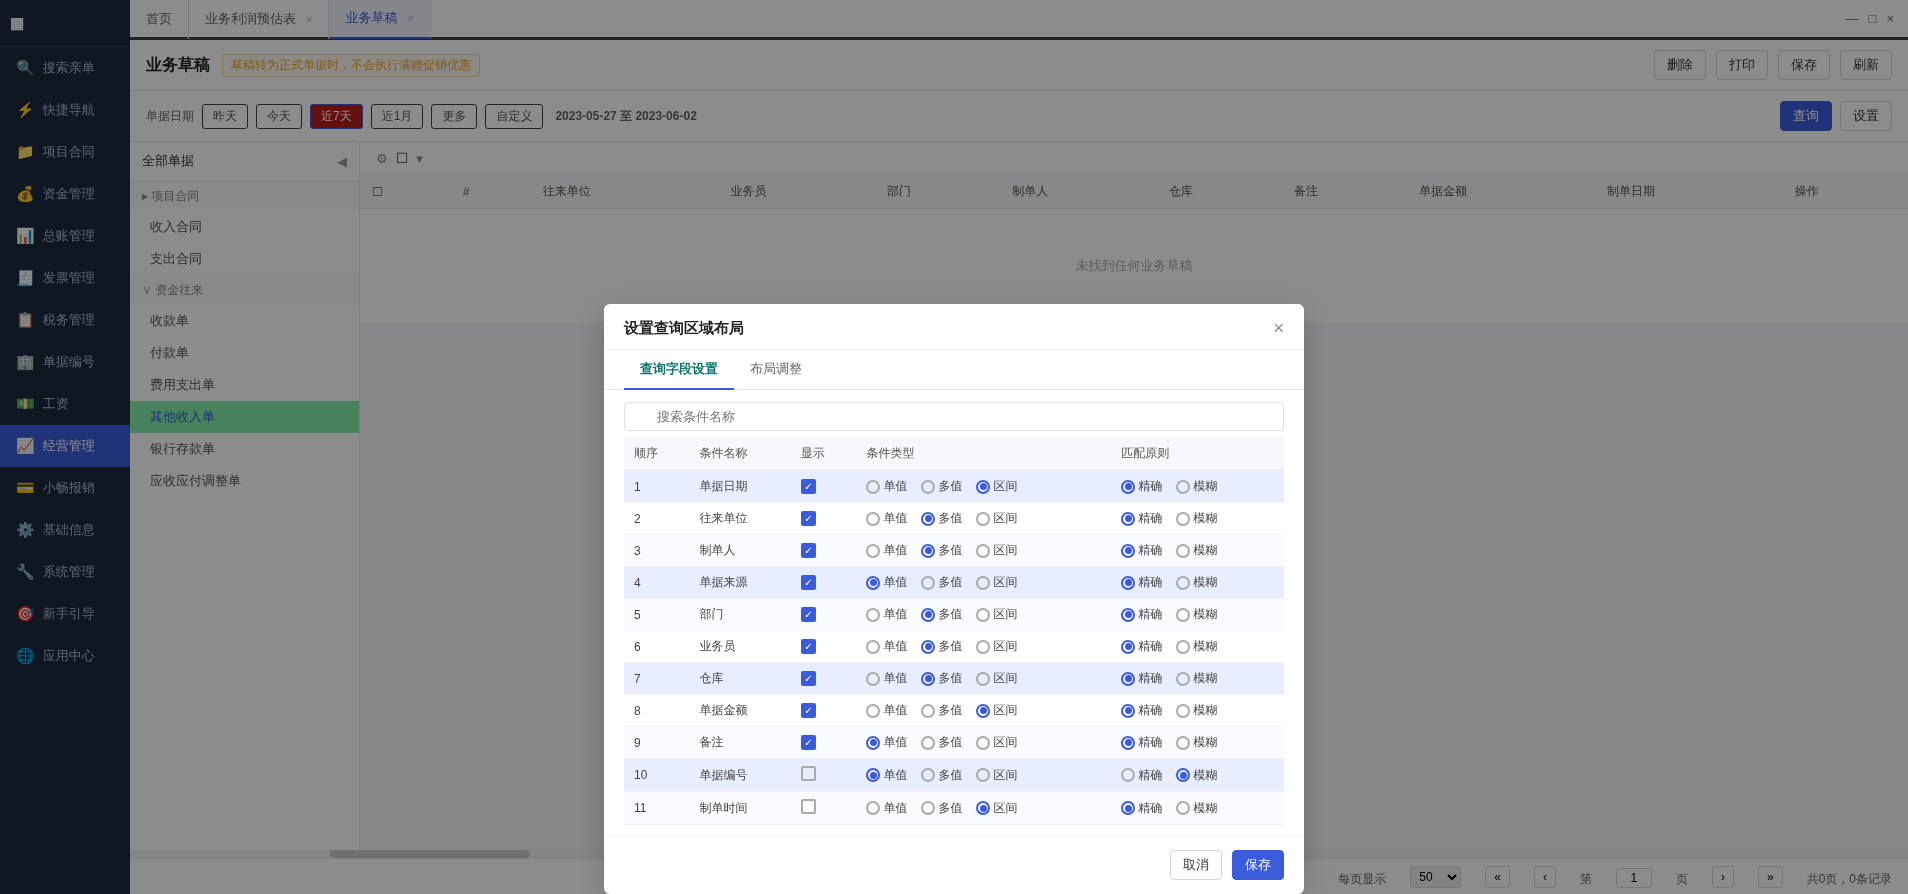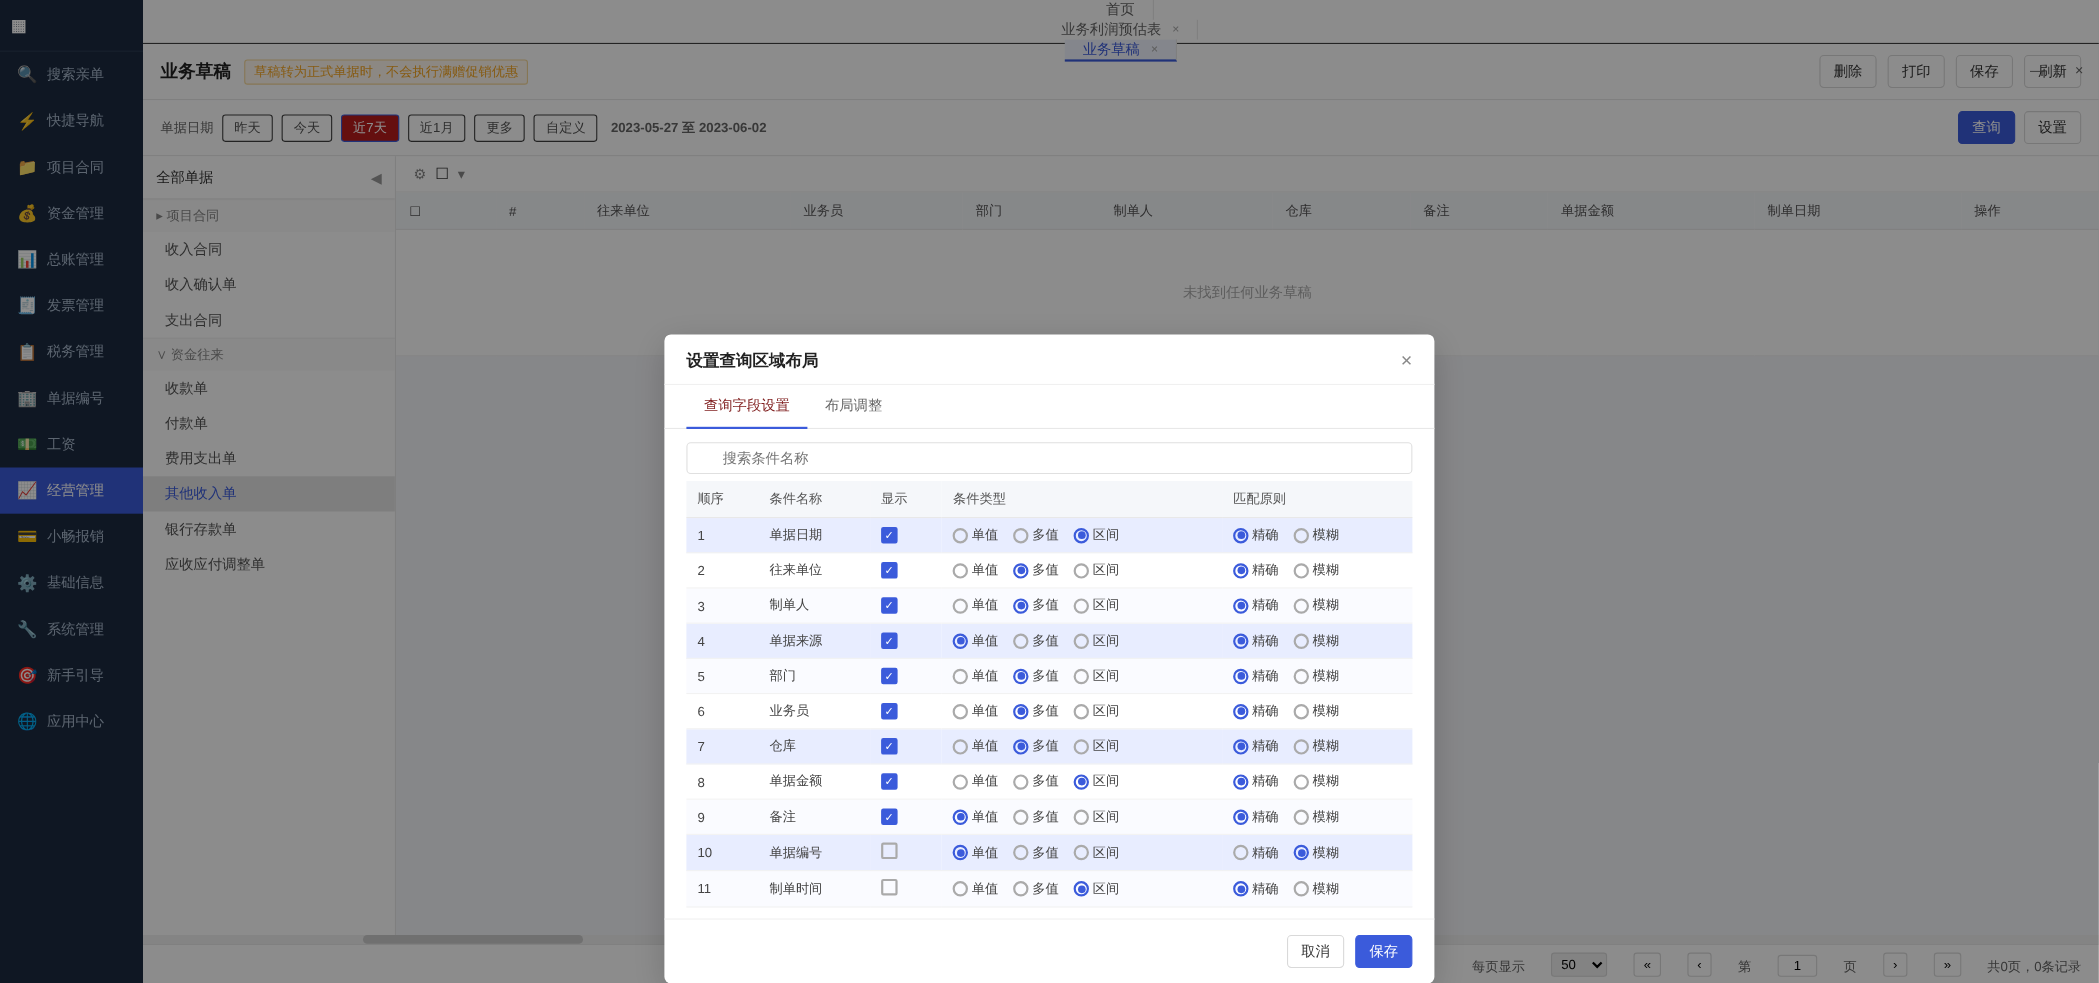--- a/index.html
+++ b/index.html
@@ -6,21 +6,21 @@
     body { font-family: 'Microsoft YaHei', '微软雅黑', sans-serif; font-size: 13px; background: #f0f2f5; color: #333; overflow: hidden; height: 894px; width: 1908px; }
 
     
     .sidebar { position: fixed; left: 0; top: 0; width: 130px; height: 100%; background: #1c2b40; display: flex; flex-direction: column; z-index: 10; }
     .sidebar-logo { padding: 14px 10px; color: #fff; font-size: 15px; font-weight: bold; border-bottom: 1px solid #2d3e55; display: flex; align-items: center; gap: 6px; }
     .sidebar-item { display: flex; align-items: center; gap: 8px; padding: 12px 16px; color: #a8b8cc; cursor: pointer; font-size: 13px; }
     .sidebar-item.active { background: #3b5bdb; color: #fff; }
     .sidebar-item .icon { font-size: 15px; }
 
     
-    .top-bar { position: fixed; left: 130px; top: 0; right: 0; height: 40px; background: #fff; border-bottom: 1px solid #404040; display: flex; align-items: center; z-index: 9; flex-direction: column; }
+    .top-bar { position: fixed; left: 130px; top: 0; right: 0; height: 40px; background: #fff; border-bottom: 3px solid #404040; display: flex; align-items: center; z-index: 9; }
     .tab { padding: 0 16px; height: 40px; display: flex; align-items: center; gap: 6px; cursor: pointer; color: #666; font-size: 13px; border-right: 1px solid #e8e8e8; }
     .tab.active { color: #3b5bdb; background: #f0f4ff; border-bottom: 2px solid #3b5bdb; }
     .tab .close { color: #aaa; font-size: 11px; margin-left: 4px; }
     .top-bar-actions { margin-left: auto; display: flex; align-items: center; gap: 10px; padding-right: 14px; }
     .top-bar-actions span { color: #666; cursor: pointer; font-size: 13px; }
 
     
     .main { position: fixed; left: 130px; top: 40px; right: 0; bottom: 0; background: #f5f6fa; overflow: hidden; }
     .page-header { background: #fff; padding: 10px 16px; border-bottom: 1px solid #e8e8e8; display: flex; align-items: center; gap: 12px; }
     .page-title { font-size: 16px; font-weight: bold; color: #222; }
@@ -36,21 +36,21 @@
     .filter-btn { padding: 3px 10px; border-radius: 3px; font-size: 12px; cursor: pointer; border: 1px solid #404040; background: #fff; color: #555; }
     .filter-btn.active { background: #b91c1c; color: #fff; border-color: #3b5bdb; }
     .filter-date { font-size: 12px; color: #666; margin-left: 4px; font-weight: bold; }
 
     
     .content-area { display: flex; height: calc(100% - 100px); }
     .left-panel { width: 230px; background: #fff; border-right: 1px solid #e8e8e8; overflow-y: auto; flex-shrink: 0; }
     .left-panel-header { padding: 10px 12px; display: flex; align-items: center; justify-content: space-between; border-bottom: 1px solid #f0f0f0; }
     .left-panel-title { font-size: 13px; font-weight: 500; color: #333; }
     .tree-item { padding: 7px 12px 7px 20px; cursor: pointer; color: #555; font-size: 13px; display: flex; align-items: center; gap: 5px; }
-    .tree-item.active { background: #e5e5e5; color: #3b5bdb; }
+    .tree-item.active { background: #86efac; color: #3b5bdb; }
     .tree-section { padding: 6px 12px; font-size: 12px; color: #888; background: #f9f9f9; border-top: 1px solid #f0f0f0; cursor: pointer; }
     .right-panel { flex: 1; overflow: auto; }
     .table-container { background: #fff; margin: 0; }
     .table-toolbar { padding: 8px 16px; display: flex; align-items: center; gap: 8px; border-bottom: 1px solid #f0f0f0; }
 
     
     table { width: 100%; border-collapse: collapse; font-size: 12px; }
     th { background: #f5f7fa; padding: 8px 12px; text-align: left; font-weight: 500; color: #555; border-bottom: 1px solid #e8e8e8; white-space: nowrap; }
     td { padding: 8px 12px; border-bottom: 1px solid #f0f0f0; color: #444; white-space: nowrap; }
 
@@ -61,21 +61,21 @@
     
     .overlay { position: fixed; top: 0; left: 0; right: 0; bottom: 0; background: rgba(0,0,0,0.45); z-index: 100; display: flex; align-items: flex-end; justify-content: center; }
 
     
     .modal { background: #fff; border-radius: 6px; width: 700px; max-height: 660px; box-shadow: 0 8px 32px rgba(0,0,0,0.18); display: flex; flex-direction: column; }
     .modal-header { display: flex; align-items: center; justify-content: space-between; padding: 14px 20px 10px; border-bottom: 1px solid #f0f0f0; }
     .modal-title { font-size: 15px; font-weight: bold; color: #222; }
     .modal-close { cursor: pointer; color: #888; font-size: 18px; }
     .modal-tabs { display: flex; gap: 0; padding: 0 20px; border-bottom: 1px solid #e8e8e8; }
     .modal-tab { padding: 10px 16px; cursor: pointer; font-size: 13px; color: #666; border-bottom: 2px solid transparent; margin-bottom: -1px; }
-    .modal-tab.active { color: #7f1d1d; border-bottom-color: #3b5bdb; font-weight: 400; }
+    .modal-tab.active { color: #0f766e; border-bottom-color: #3b5bdb; font-weight: 700; }
     .modal-search { padding: 12px 20px 6px; }
     .modal-search-input { width: 100%; border: 1px solid #e0e0e0; border-radius: 4px; padding: 6px 10px 6px 32px; font-size: 13px; outline: none; position: relative; }
     .search-wrap { position: relative; }
     .search-icon-abs { position: absolute; left: 9px; top: 50%; transform: translateY(-50%); color: #aaa; font-size: 13px; }
     .modal-body { flex: 1; overflow-y: auto; padding: 0 20px 10px; }
     .modal-footer { padding: 14px 20px; border-top: 1px solid #f0f0f0; display: flex; justify-content: flex-end; gap: 10px; }
 
     
     .modal-table { width: 100%; border-collapse: collapse; font-size: 12px; }
     .modal-table th { background: #f5f7fa; padding: 8px 10px; font-weight: 500; color: #555; border-bottom: 1px solid #e8e8e8; text-align: left; }
@@ -216,21 +216,20 @@
 
   <div class="content-area">
 
     <div class="left-panel">
       <div class="left-panel-header">
         <span class="left-panel-title">全部单据</span>
         <span style="cursor:pointer;color:#999;">◀</span>
       </div>
       <div class="tree-section">▸ 项目合同</div>
       <div class="tree-item">收入合同</div>
-      <div class="tree-item">收入确认单</div>
       <div class="tree-item">支出合同</div>
       <div class="tree-section">∨ 资金往来</div>
       <div class="tree-item">收款单</div>
       <div class="tree-item">付款单</div>
       <div class="tree-item">费用支出单</div>
       <div class="tree-item active">其他收入单</div>
       <div class="tree-item">银行存款单</div>
       <div class="tree-item">应收应付调整单</div>
     </div>
 

